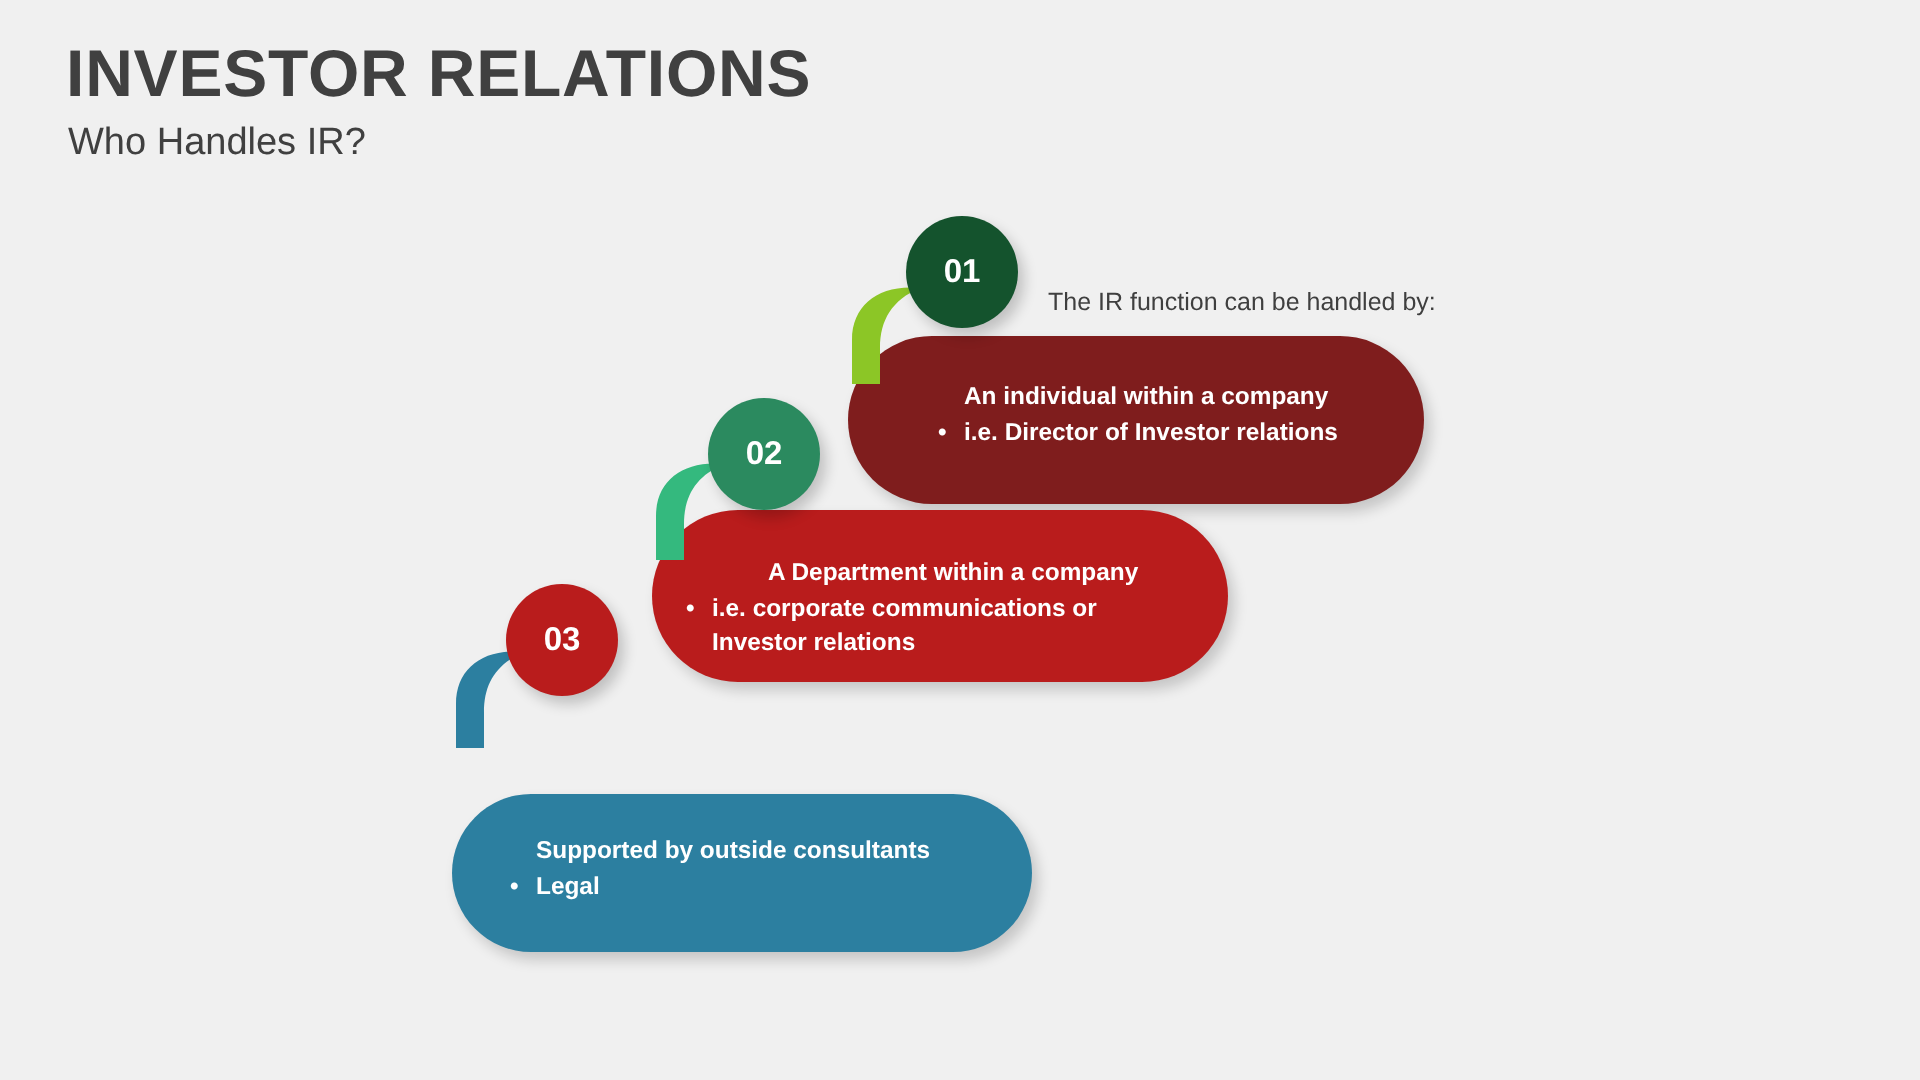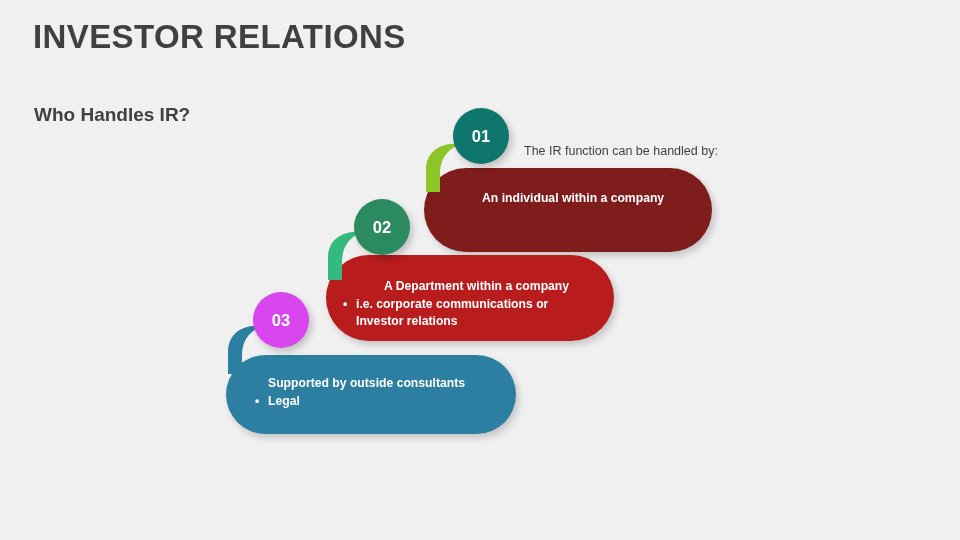--- a/index.html
+++ b/index.html
@@ -30,24 +30,23 @@
     font-weight: bold;
     color: #404040;
     letter-spacing: 0.4px;
     white-space: nowrap;
   }
   #subtitle {
     position: absolute;
     left: 34px;
     top: 61px;
     font-size: 19px;
-    font-weight: bold;
+    font-weight: normal;
     color: #404040;
     white-space: nowrap;
-    margin-top: 43px;
   }
 
   
   #caption {
     position: absolute;
     left: 524px;
     top: 144px;
     font-size: 12.5px;
     color: #3f3f3f;
     white-space: nowrap;
@@ -139,23 +138,24 @@
 
   <div id="caption">The IR function can be handled by:</div>
 
   <div class="callout" id="group-01">
     <svg class="tail" id="tail-01" viewBox="0 0 70 52">
       <path d="M2,52 L2,30 C2,12 16,2 36,4 C22,10 16,20 16,34 L16,52 Z" fill="#8cc626"></path>
     </svg>
     <div class="pill" id="pill-01" style="background: #7f1d1d;">
       <div class="pill-text" id="text-01">
         <span class="line">An individual  within a company</span>
+        <span class="line bullet">i.e.  Director of Investor relations</span>
       </div>
     </div>
-    <div class="circle" id="circle-01" style="background: #0f766e;">
+    <div class="circle" id="circle-01" style="background: #14532d;">
       <span>01</span>
     </div>
   </div>
 
   <div class="callout" id="group-02">
     <svg class="tail" id="tail-02" viewBox="0 0 70 52">
       <path d="M2,52 L2,30 C2,12 16,2 36,4 C22,10 16,20 16,34 L16,52 Z" fill="#34b97e"></path>
     </svg>
     <div class="pill" id="pill-02" style="background: #b91c1c;">
       <div class="pill-text" id="text-02">
@@ -165,24 +165,24 @@
     </div>
     <div class="circle" id="circle-02" style="background: rgb(43, 138, 95); justify-content: center;">
       <span>02</span>
     </div>
   </div>
 
   <div class="callout" id="group-03">
     <svg class="tail" id="tail-03" viewBox="0 0 70 52">
       <path d="M2,52 L2,30 C2,12 16,2 36,4 C22,10 16,20 16,34 L16,52 Z" fill="#2c7fa0"></path>
     </svg>
-    <div class="pill" id="pill-03" style="background: rgb(44, 127, 160);">
+    <div class="pill" id="pill-03" style="background: rgb(44, 127, 160); margin-top: 42px;">
       <div class="pill-text" id="text-03">
         <span class="line">Supported by outside consultants</span>
         <span class="line bullet">Legal</span>
       </div>
     </div>
-    <div class="circle" id="circle-03" style="background: #d946ef;">
+    <div class="circle" id="circle-03" style="background: #b91c1c;">
       <span>03</span>
     </div>
   </div>
 
 </div>
 
 </body></html>

